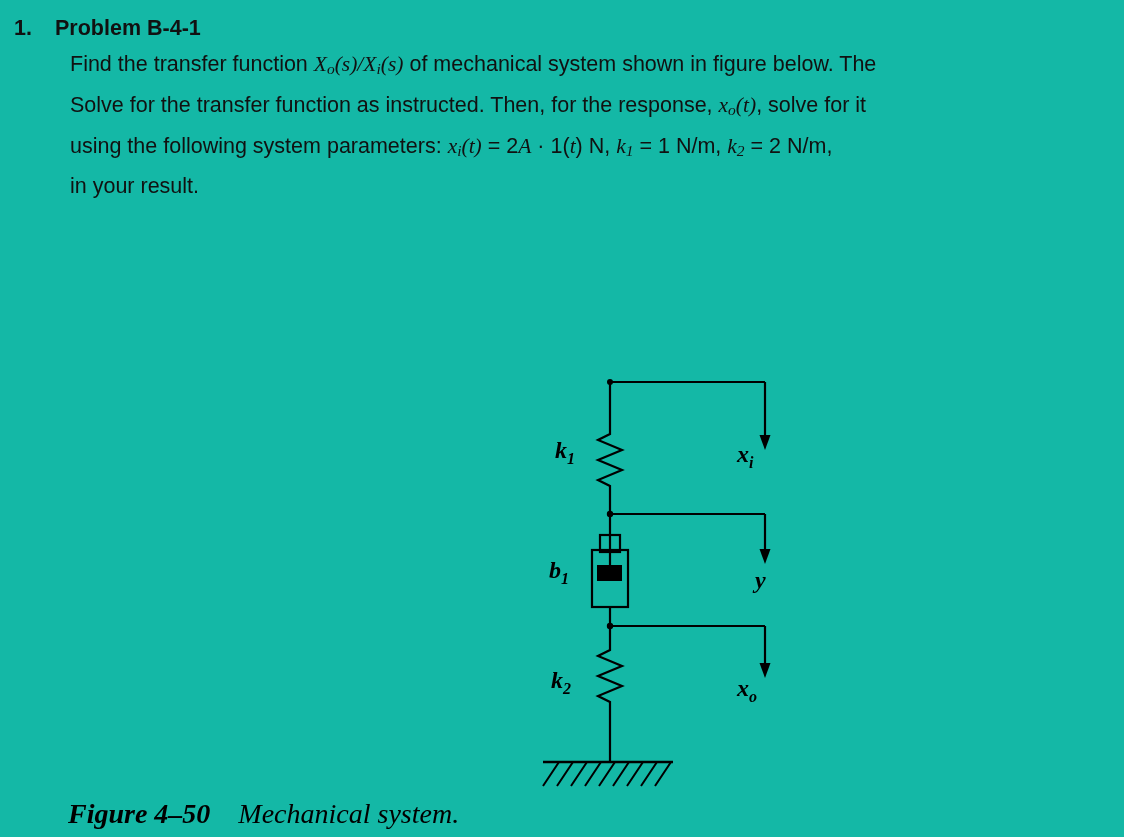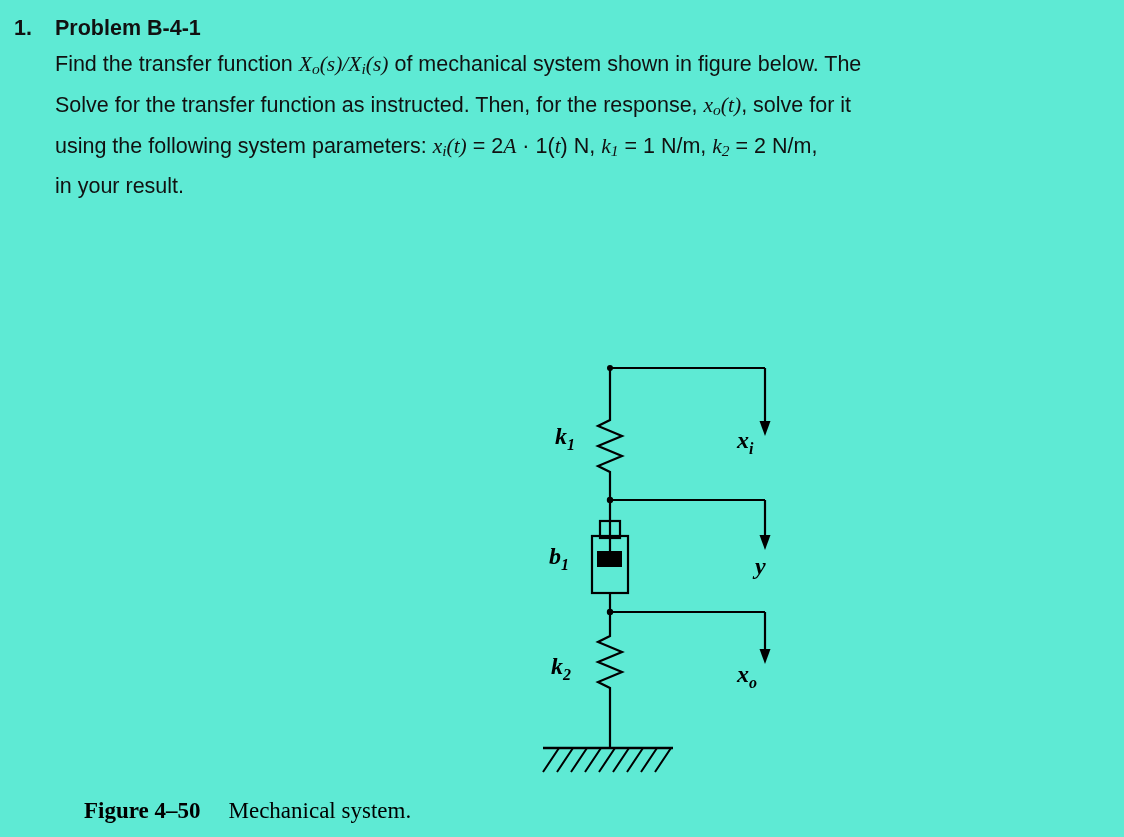--- a/index.html
+++ b/index.html
@@ -1,40 +1,41 @@
 <!DOCTYPE html>
 <html><head>
 <meta charset="utf-8">
 <style>
   html,body{margin:0;padding:0;background:#ffffff;}
   .page{
     position:relative;
     width:1124px;height:837px;
-    background:#5eead4;
+    background:#14b8a6;
     font-family:"Liberation Sans",sans-serif;
     color:#111111;
     overflow:hidden;
   }
   .textblock{
     position:absolute;top:10px;left:14px;
     font-size:21.5px;line-height:36px;
     white-space:nowrap;
   }
   .title-row{font-weight:bold;}
   .title-row .num{display:inline-block;width:41px;}
-  .body{margin-left:41px;}
+  .body{margin-left:56px;}
   .line{white-space:nowrap;}
   
   .m{font-family:"Liberation Serif",serif;font-style:italic;}
   .ms{font-family:"Liberation Serif",serif;font-style:italic;font-size:0.72em;vertical-align:-0.18em;}
-  .figure-wrap{position:absolute;left:533px;top:360px;width:280px;height:432px;}
+  .figure-wrap{position:absolute;left:533px;top:374px;width:280px;height:432px;}
   .caption{
-    position:absolute;left:84px;top:798px;
-    font-family:"Liberation Serif",serif;font-size:23px;color:#000;
+    position:absolute;left:68px;top:798px;
+    font-family:"Liberation Serif",serif;font-size:28px;color:#000;
     white-space:nowrap;
+    font-style:italic;
   }
   .cap-num{font-weight:bold;margin-right:28px;}
   .cap-text{font-weight:normal;}
   svg .lbl{
     font-family:"Liberation Serif",serif;
     font-style:italic;font-weight:bold;
     font-size:24px;fill:#000;
   }
   svg .lbl .sub{font-size:16px;}
 </style>

